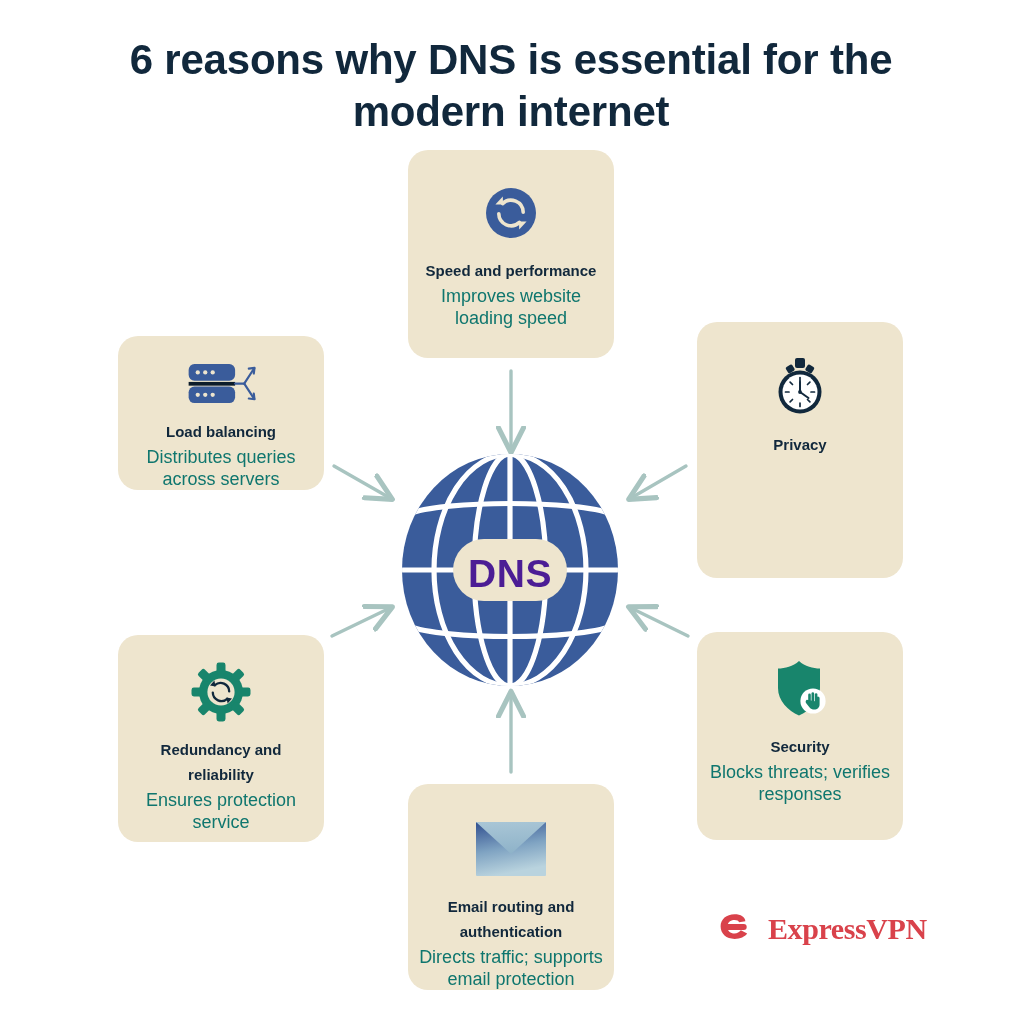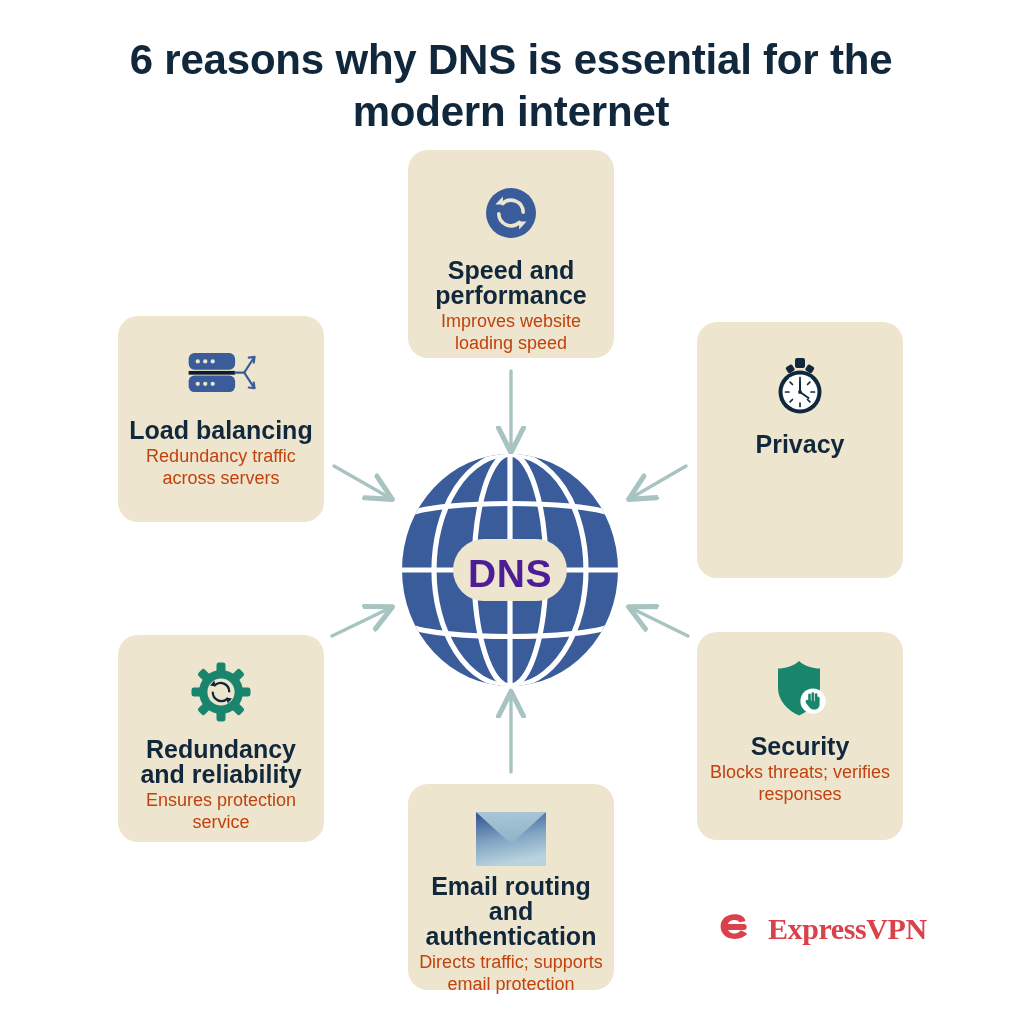--- a/index.html
+++ b/index.html
@@ -59,39 +59,39 @@
   }
   .card-icon {
     width: 78px;
     height: 78px;
     display: flex;
     align-items: center;
     justify-content: center;
     margin-bottom: 6px;
   }
   .card-title {
-    font-size: 25px;
+    font-size: 15px;
     line-height: 25px;
     font-weight: 600;
     color: #11283C;
     text-align: center;
     padding: 0 8px;
   }
   .card-desc {
     font-size: 18px;
     line-height: 22px;
     font-weight: 400;
-    color: #c2410c;
+    color: #0f766e;
     text-align: center;
     padding: 2px 10px 0 10px;
   }
 
   
   #card-speed      { left: 408px; top: 150px;  width: 206px; height: 208px; }
-  #card-load       { left: 118px; top: 316px;  width: 206px; height: 206px; }
+  #card-load       { left: 118px; top: 336px;  width: 206px; height: 154px; }
   #card-privacy    { left: 697px; top: 322px;  width: 206px; height: 256px; }
   #card-redundancy { left: 107px; top: 635px;  width: 206px; height: 207px; margin-left: 11px; }
   #card-security   { left: 697px; top: 632px;  width: 206px; height: 208px; }
   #card-email      { left: 408px; top: 784px;  width: 206px; height: 206px; }
 
   #card-speed .card-icon      { margin-top: 6px; }
   #card-email .card-icon      { margin-top: 8px; }
   #card-privacy .card-icon    { margin-top: 8px; }
 
   
@@ -207,21 +207,21 @@
         <g stroke="#3A5C9B" stroke-width="2.6" fill="none" stroke-linecap="round" stroke-linejoin="round">
           <path d="M64 27.5 L75 27.5"></path>
           <path d="M75 27.5 L87 9"></path>
           <path d="M75 27.5 L87 46"></path>
           <path d="M80.5 9.5 L87.4 8.6 L86.5 15.4"></path>
           <path d="M86.5 39.6 L87.4 46.4 L80.5 45.5"></path>
         </g>
       </svg>
     </div>
     <div class="card-title">Load balancing</div>
-    <div class="card-desc">Redundancy traffic across servers</div>
+    <div class="card-desc">Distributes queries across servers</div>
   </div>
 
   <div class="card" id="card-privacy">
     <div class="card-icon">
       <svg width="62" height="62" viewBox="0 0 62 62">
         <rect x="26" y="2" width="10" height="10" rx="2" fill="#11283C"></rect>
         <rect x="17.5" y="9.5" width="7.5" height="7" rx="1.6" transform="rotate(-32 21 13)" fill="#11283C"></rect>
         <rect x="37" y="9.5" width="7.5" height="7" rx="1.6" transform="rotate(32 41 13)" fill="#11283C"></rect>
         <circle cx="31" cy="36" r="21.5" fill="#11283C"></circle>
         <circle cx="31" cy="36" r="17.5" fill="#FFFFFF"></circle>

